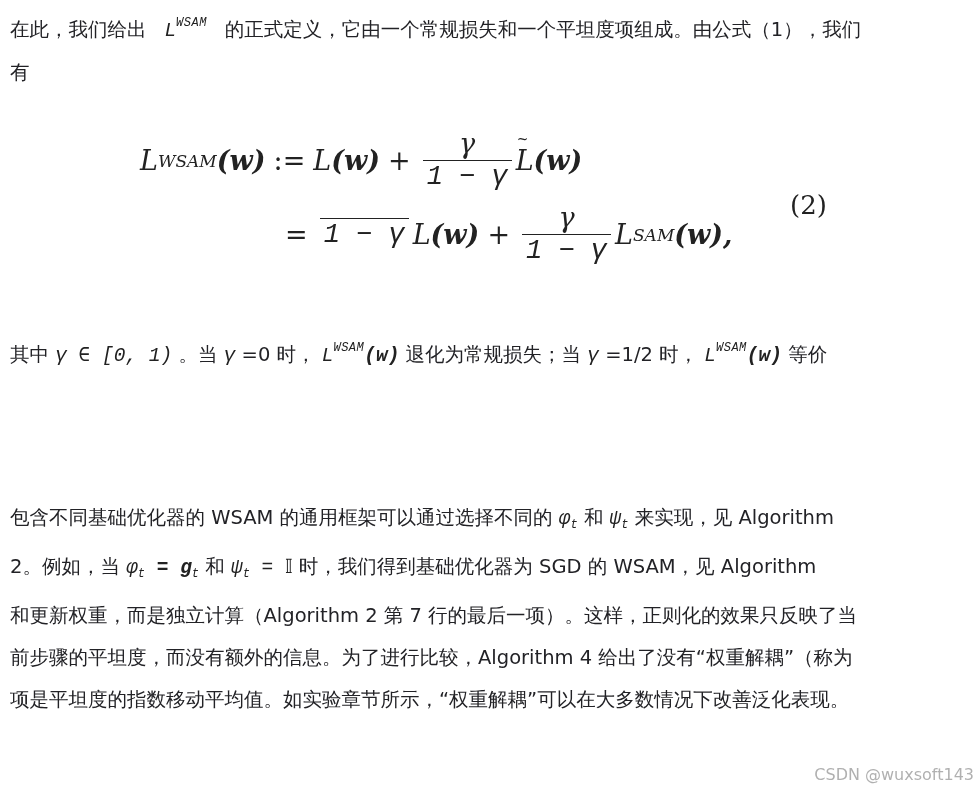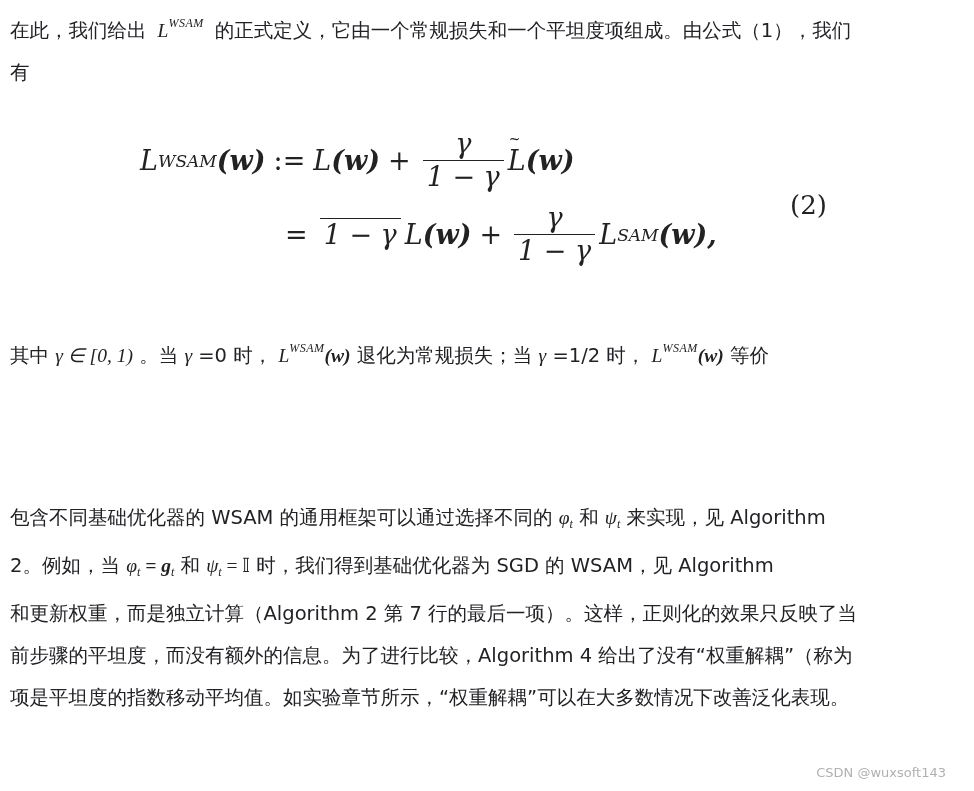--- a/index.html
+++ b/index.html
@@ -1,36 +1,36 @@
 <!DOCTYPE html>
 <html><head>
 <meta charset="utf-8">
 <style>
   html, body { margin:0; padding:0; background:#ffffff; }
   body { width:974px; height:791px; overflow:hidden; position:relative;
          font-family:"DejaVu Sans","Liberation Sans",sans-serif; color:#222226; }
   .para { position:absolute; left:10px; width:950px; font-size:19.5px; line-height:42px; }
-  .math { font-family:Liberation Serif, serif; font-style:italic; color:#222; white-space:nowrap; }
+  .math { font-family:Liberation Mono, monospace; font-style:italic; color:#222; white-space:nowrap; }
   .math .up { font-style:normal; }
   .math b { font-style:italic; font-weight:bold; }
   sup.s { font-size:12px; vertical-align:10px; font-style:italic; letter-spacing:0.5px; }
   sub.t { font-size:12px; vertical-align:-4px; }
   .tilde { position:relative; display:inline-block; }
   .tilde::before { content:"~"; position:absolute; top:-14px; left:1px; font-size:14px; font-style:normal; }
   #eq { position:absolute; left:140px; top:128px; width:720px; height:150px;
         font-family:"DejaVu Serif","Liberation Serif",serif; font-size:27px; color:#222; }
   .eqrow { position:absolute; display:flex; align-items:center; white-space:nowrap; }
   .frac { display:inline-flex; flex-direction:column; align-items:center; margin:0 4px; vertical-align:middle; }
   .frac .num { padding:0 4px; line-height:32px; }
-  .frac .den { border-top:1.5px solid #222; padding:0 4px; line-height:32px; }
+  .frac .den { border-top:1.5px solid #222; padding:0 4px; line-height:32px;font-family:Liberation Mono, monospace; }
   .it { font-style:italic; }
   .bw { font-weight:bold; font-style:italic; }
   .sup2 { font-size:17px; vertical-align:14px; font-style:italic; }
   #eqnum { position:absolute; left:650px; top:62px; font-size:26px; }
-  .wm { position:absolute; right:28px; top:765px; font-size:13px; color:rgba(150,150,150,0.75); font-family:"DejaVu Sans",sans-serif; }
+  .wm { position:absolute; right:0; top:765px; font-size:16px; color:rgba(150,150,150,0.75); font-family:"DejaVu Sans",sans-serif; }
 </style>
 </head>
 <body>
 
 <div class="para" style="top:2px;">
   <div>
     <span>在此，我们给出</span>
     <span class="math">&nbsp;<span>L</span><sup class="s">WSAM</sup>&nbsp;</span>
     <span>的正式定义，它由一个常规损失和一个平坦度项组成。由公式（1），我们</span>
   </div>

